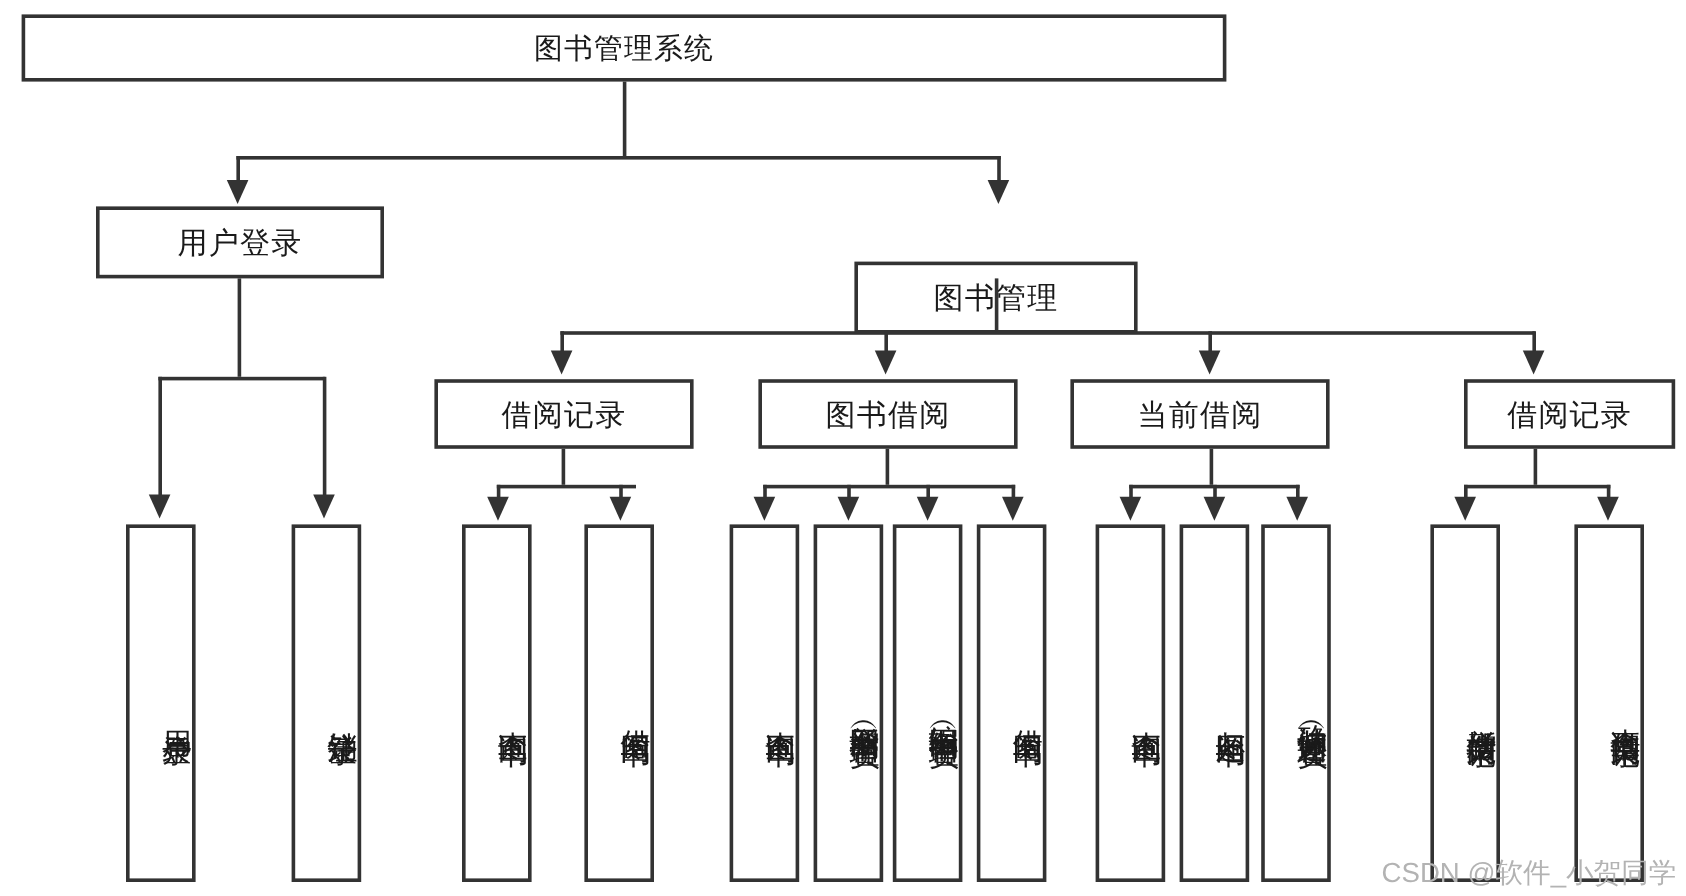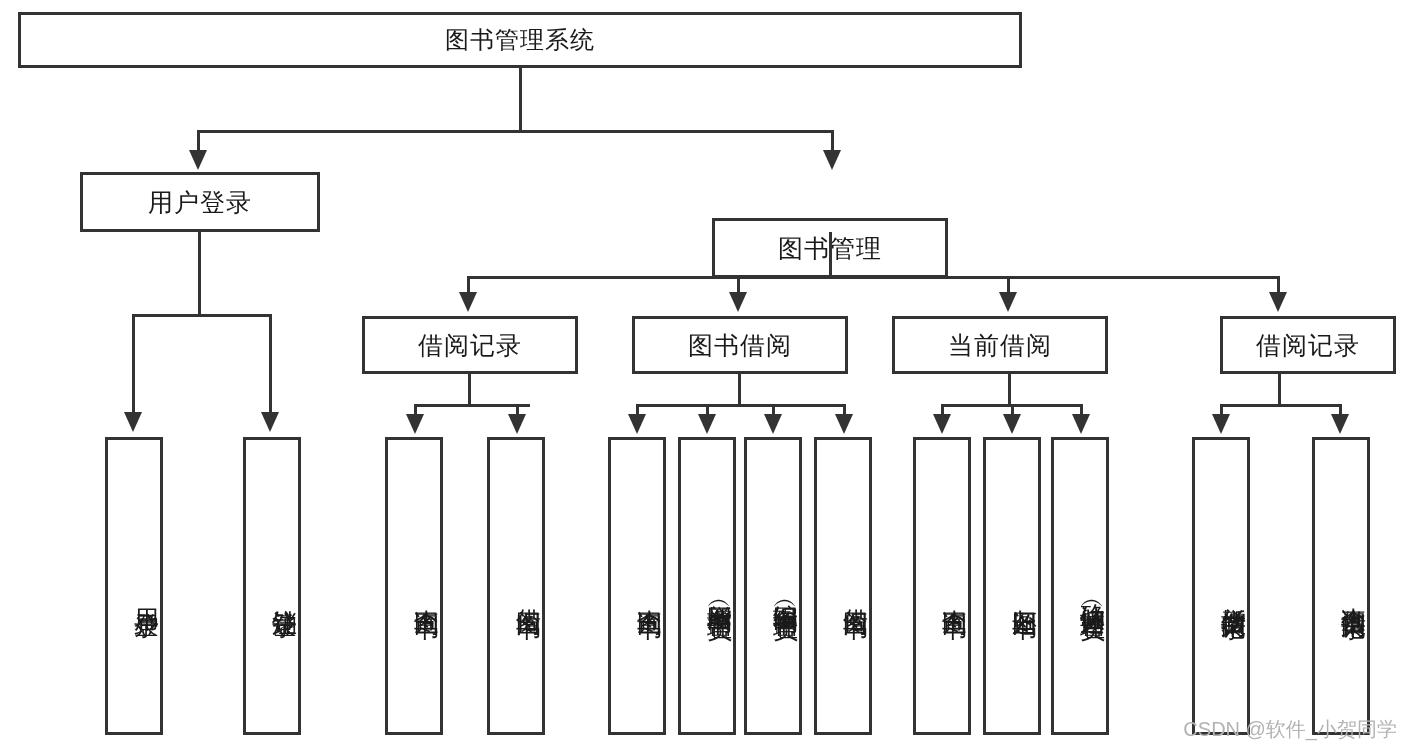--- a/index.html
+++ b/index.html
@@ -56,21 +56,21 @@
     width: 0;
     height: 0;
     border-left: 9px solid transparent;
     border-right: 9px solid transparent;
     border-top: 20px solid #333333;
   }
   #watermark {
     position: absolute;
     right: 8px;
     bottom: 4px;
-    font-size: 20px;
+    font-size: 23px;
     color: #b3b3b3;
     white-space: nowrap;
     font-family: "Liberation Sans", "DejaVu Sans", sans-serif;
   }
 </style>
 </head>
 <body>
 
 <div id="canvas">
 

